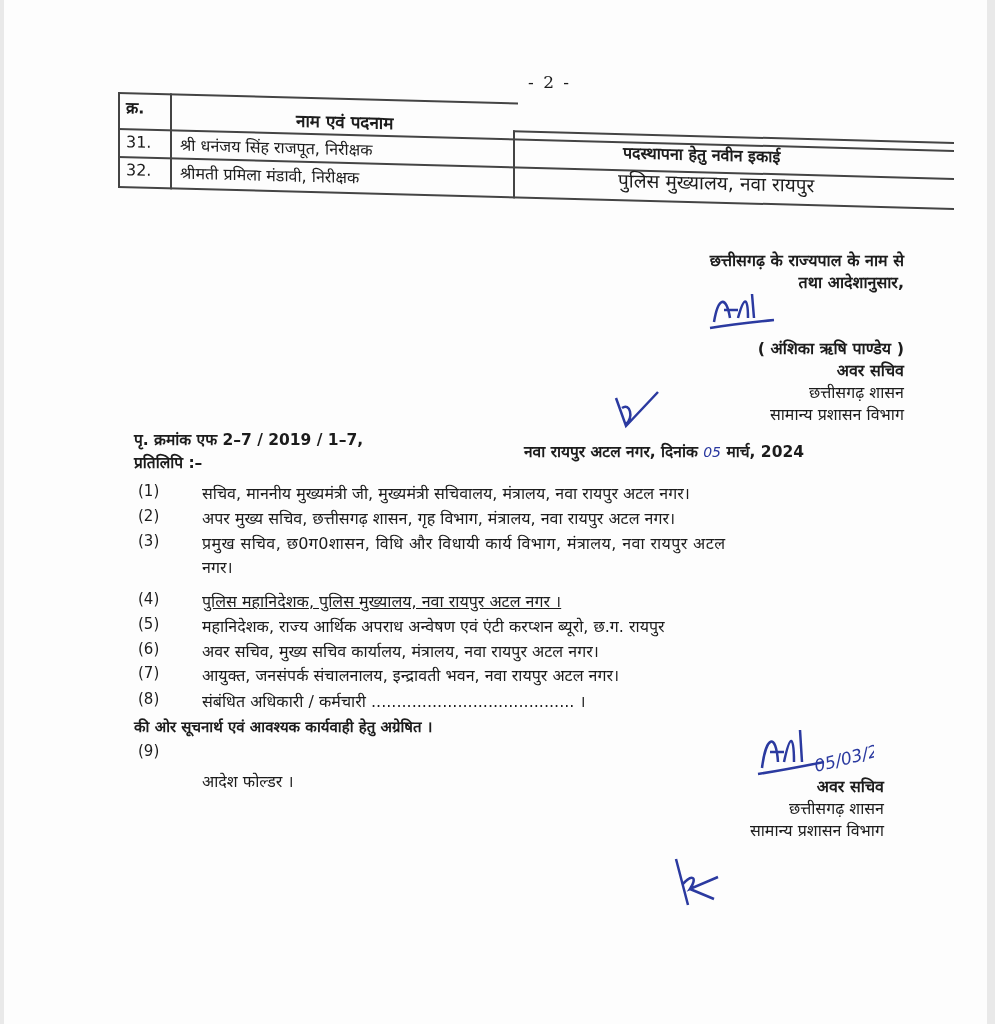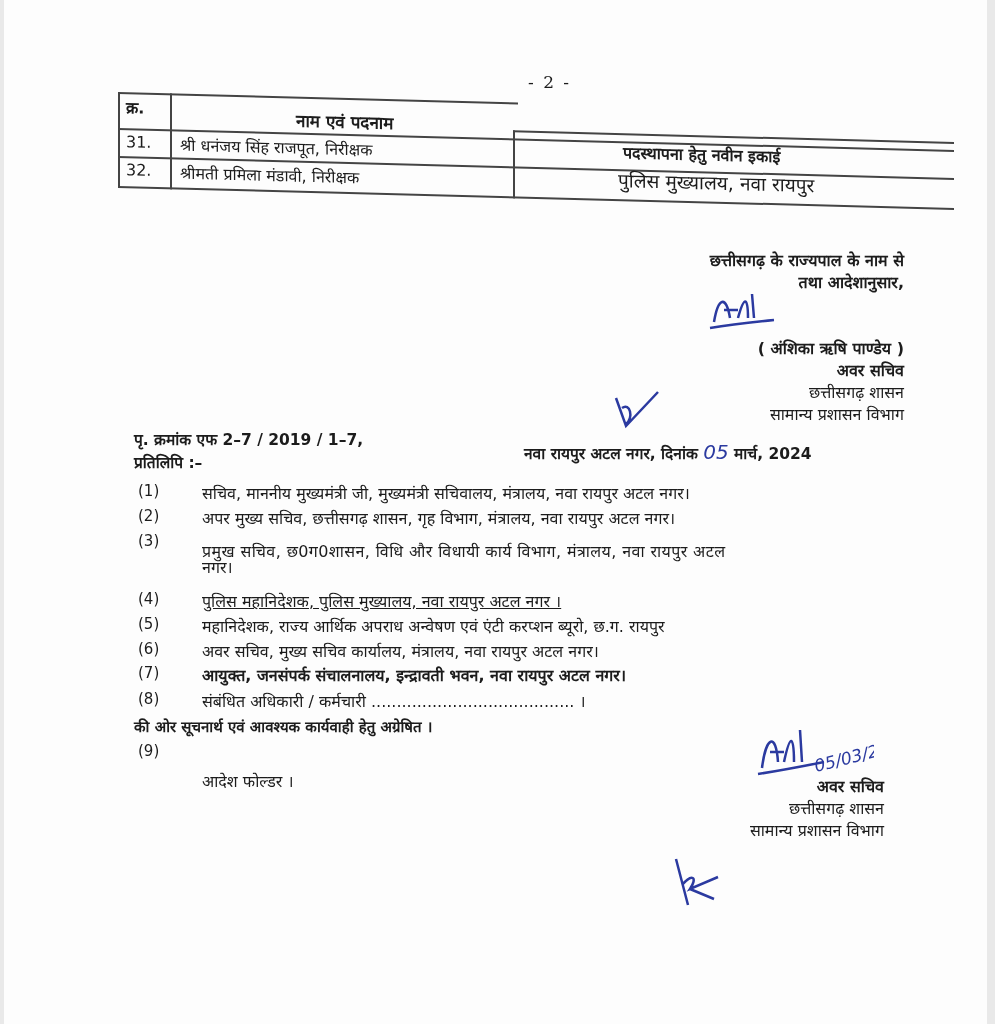--- a/index.html
+++ b/index.html
@@ -74,46 +74,46 @@
     <div>छत्तीसगढ़ शासन</div>
     <div>सामान्य प्रशासन विभाग</div>
   </div>
   <svg class="abs" style="left:608px;top:388px;" width="50" height="44">
     <path d="M4 10 L14 38 L46 4 M10 20 C18 14,22 30,14 36" stroke="#2b3aa0" stroke-width="2.5" fill="none"></path>
   </svg>
 
   <div class="abs memo bold" style="left:130px;top:428px;">पृ. क्रमांक एफ 2–7 / 2019 / 1–7,</div>
   <div class="abs memo bold" style="left:520px;top:440px;">
     <span>नवा रायपुर  अटल नगर,  दिनांक</span>
-    <span class="ink" style="font-style:italic;font-size:20px;font-weight:normal;">05</span>
+    <span class="ink" style="font-style:italic;font-size:14px;font-weight:normal;">05</span>
     <span>मार्च, 2024</span>
   </div>
   <div class="abs memo bold" style="left:130px;top:451px;">प्रतिलिपि :–</div>
 
   <div class="abs list-num" style="top:482px;">(1)</div>
   <div class="abs list-text" style="top:482px;">सचिव, माननीय मुख्यमंत्री जी, मुख्यमंत्री सचिवालय, मंत्रालय, नवा रायपुर       अटल नगर।</div>
 
   <div class="abs list-num" style="top:507px;">(2)</div>
   <div class="abs list-text" style="top:507px;text-align:center;">अपर मुख्य सचिव, छत्तीसगढ़ शासन, गृह विभाग, मंत्रालय, नवा रायपुर अटल नगर।</div>
 
   <div class="abs list-num" style="top:532px;">(3)</div>
-  <div class="abs list-text" style="top:532px;letter-spacing:0.4px;margin-top:8px;">प्रमुख सचिव, छ0ग0शासन, विधि और विधायी कार्य विभाग, मंत्रालय, नवा रायपुर अटल</div>
+  <div class="abs list-text" style="top:532px;letter-spacing:0.4px;">प्रमुख सचिव, छ0ग0शासन, विधि और विधायी कार्य विभाग, मंत्रालय, नवा रायपुर अटल</div>
   <div class="abs list-text" style="top:556px;">नगर।</div>
 
   <div class="abs list-num" style="top:590px;">(4)</div>
   <div class="abs list-text" style="top:590px;text-decoration:underline;">पुलिस महानिदेशक, पुलिस मुख्यालय, नवा रायपुर अटल नगर ।</div>
 
   <div class="abs list-num" style="top:615px;">(5)</div>
   <div class="abs list-text" style="top:615px;">महानिदेशक, राज्य आर्थिक अपराध अन्वेषण एवं एंटी करप्शन ब्यूरो, छ.ग. रायपुर</div>
 
   <div class="abs list-num" style="top:640px;">(6)</div>
   <div class="abs list-text" style="top:640px;">अवर सचिव, मुख्य सचिव कार्यालय, मंत्रालय, नवा रायपुर अटल नगर।</div>
 
   <div class="abs list-num" style="top:664px;">(7)</div>
-  <div class="abs list-text" style="top:664px;font-weight:bold;">आयुक्त, जनसंपर्क संचालनालय, इन्द्रावती भवन, नवा रायपुर अटल नगर।</div>
+  <div class="abs list-text" style="top:664px;">आयुक्त, जनसंपर्क संचालनालय, इन्द्रावती भवन, नवा रायपुर अटल नगर।</div>
 
   <div class="abs list-num" style="top:690px;">(8)</div>
   <div class="abs list-text" style="top:690px;">संबंधित अधिकारी / कर्मचारी ........................................ ।</div>
 
   <div class="abs bold" style="left:130px;top:716px;font-size:15px;">की ओर सूचनार्थ एवं आवश्यक कार्यवाही हेतु अग्रेषित ।</div>
 
   <div class="abs list-num" style="top:742px;">(9)</div>
   <div class="abs list-text" style="top:742px;margin-top:28px;">आदेश फोल्डर ।</div>
 
   <svg class="abs" style="left:750px;top:722px;" width="120" height="62">

